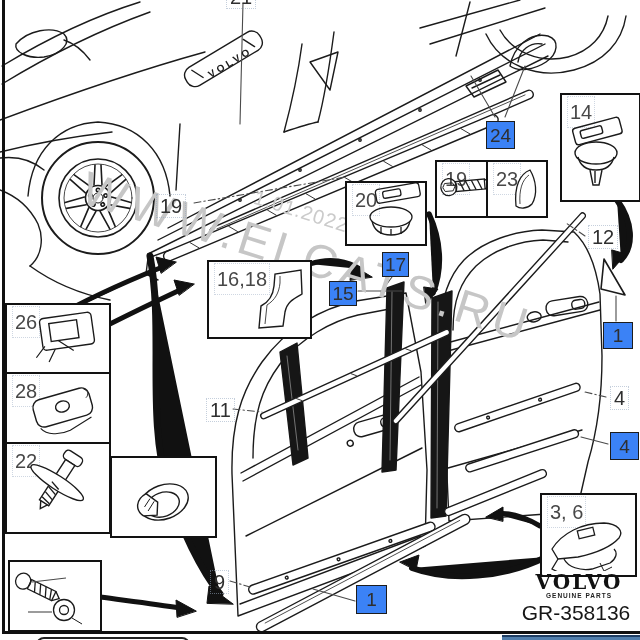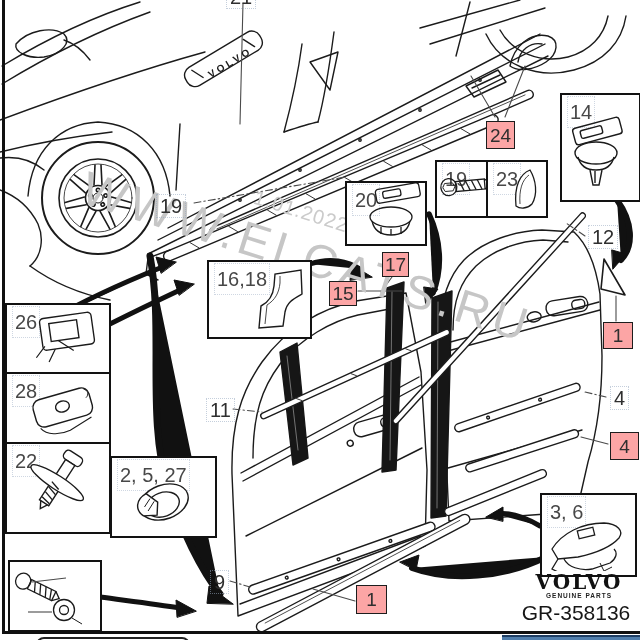--- a/index.html
+++ b/index.html
@@ -4,21 +4,21 @@
 <style>
   html,body{margin:0;padding:0;background:#fff;}
   #stage{position:relative;width:640px;height:640px;background:#fff;overflow:hidden;
          font-family:"Liberation Sans",sans-serif;}
   #art{position:absolute;left:0;top:0;z-index:1;}
   .wm{position:absolute;z-index:2;color:#c6c6c6;white-space:nowrap;pointer-events:none;}
   .wm-site{left:92px;top:160px;font-size:47px;letter-spacing:5px;transform:rotate(17.5deg);transform-origin:0 0;}
   .wm-date{left:258px;top:186px;font-size:20px;color:#cbcbcb;letter-spacing:1px;transform:rotate(17.5deg);transform-origin:0 0;}
   .label{position:absolute;z-index:3;font-size:20px;color:#2f2f2f;line-height:1;
          border:1px dotted rgba(150,168,192,.55);padding:1px 3px;background:transparent;}
-  .boxed{position:absolute;z-index:3;border:1.6px solid #1d1d1d;background:#fca5a5;color:#2f2f2f;
+  .boxed{position:absolute;z-index:3;border:1.6px solid #1d1d1d;background:#3b82f6;color:#2f2f2f;
          font-size:19px;display:flex;align-items:center;justify-content:center;line-height:1;}
   .pbox{position:absolute;z-index:3;border:2.2px solid #121212;background:#fff;}
   .pbox .num{position:absolute;top:1px;left:5px;font-size:20px;color:#484848;line-height:1.1;
              border:1px dotted rgba(150,168,192,.45);padding:4px 2px;}
   .pbox svg{position:absolute;left:0;top:0;}
   .plate-text{position:absolute;z-index:3;left:194px;top:57px;width:72px;text-align:center;
          font-size:10px;font-weight:bold;letter-spacing:3px;color:#1c1c1c;
          transform:rotate(-31deg);transform-origin:center;}
   .brand{position:absolute;z-index:3;left:512px;top:570px;width:134px;text-align:center;
          font-family:"DejaVu Serif",serif;font-weight:800;font-size:20px;letter-spacing:2px;color:#111;}
@@ -329,21 +329,20 @@
 
   <div class="pbox" style="left:207px;top:260px;width:101px;height:75px;">
     <span class="num">16,18</span>
     <svg width="97" height="71" viewBox="0 0 97 71" fill="none" stroke="#1b1b1b" stroke-width="1.4">
       <path d="M 50,66 L 52,44 C 60,40 64,34 65,24 L 66,12 L 92,8 L 93,32 C 84,37 78,40 76,50 L 74,64 Z" fill="#fff"></path>
       <path d="M 56,62 L 58,43 C 66,38 70,31 71,21 L 71,14" stroke-width="0.8"></path>
     </svg>
   </div>
 
   <div class="pbox" style="left:110px;top:456px;width:103px;height:78px;">
-    <span class="num">2, 5, 27</span>
     <svg width="99" height="74" viewBox="0 0 99 74" fill="none" stroke="#1b1b1b" stroke-width="1.4">
       <g transform="translate(52,44) rotate(-20)">
         <ellipse cx="0" cy="0" rx="25" ry="17" fill="#fff"></ellipse>
         <ellipse cx="-2" cy="2" rx="17" ry="12" fill="#fff"></ellipse>
         <path d="M -24,6 C -30,-2 -26,-12 -14,-14 L -6,-2 L -11,10 Z" fill="#fff"></path>
         <line x1="-20" y1="-2" x2="-12" y2="-8" stroke-width="0.9"></line>
         <line x1="-18" y1="3" x2="-9" y2="-4" stroke-width="0.9"></line>
       </g>
     </svg>
   </div>

